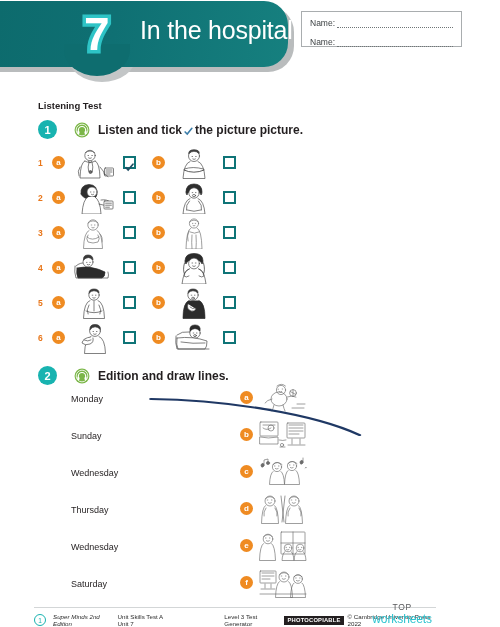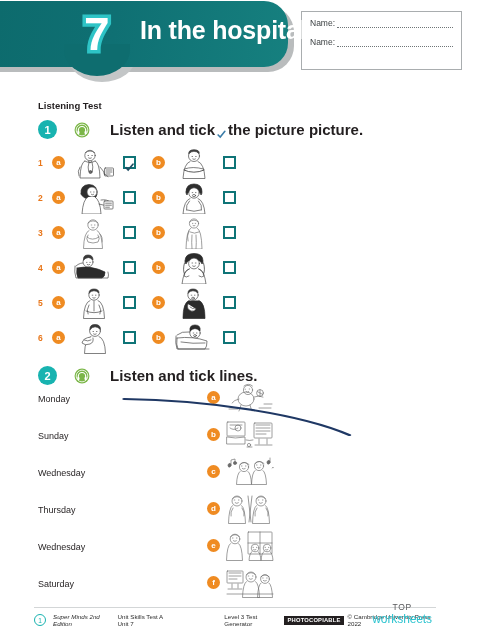--- a/index.html
+++ b/index.html
@@ -78,29 +78,29 @@
     line-height: 1;
     top: 3px; left: 14px;
     z-index: 2;
   }
   .banner-title {
     position: absolute;
     left: 140px;
     top: 16px;
     color: #ffffff;
     font-size: 25px;
-    font-weight: bold;
+    font-weight: normal;
     letter-spacing: -0.2px;
     z-index: 3;
   }
 
   .name-box {
     position: absolute;
     left: 301px; top: 11px;
-    width: 161px; height: 59px;
+    width: 161px; height: 36px;
     border: 1px solid #a9adaf;
     background: #fff;
     padding: 6px 8px 0 8px;
   }
   .name-line {
     display: flex;
     align-items: flex-end;
     font-size: 8.5px;
     color: #3d4244;
     margin-bottom: 9px;
@@ -137,22 +137,22 @@
     align-items: center;
     justify-content: center;
     flex: 0 0 auto;
   }
   .audio-ico {
     width: 16px; height: 16px;
     margin-left: 17px;
     flex: 0 0 auto;
   }
   .instr-text {
-    margin-left: 20px;
-    font-size: 15px;
+    margin-left: 8px;
+    font-size: 12px;
     font-weight: bold;
     color: #231f20;
     display: flex;
     align-items: center;
     gap: 2px;
   }
   .inline-tick { width: 9px; height: 9px; display:inline-block; }
 
   
   .q-row {
@@ -202,20 +202,21 @@
     width: 100%; height: 100%;
   }
   .gap-b { width: 16px; flex: 0 0 auto; }
 
   
   .ex2-wrap { margin-top: 11px; }
   .match-area {
     position: relative;
     margin-top: 7px;
     height: 200px;
+    margin-left: 33px;
   }
   .day-label {
     position: absolute;
     left: 0;
     font-size: 9px;
     color: #231f20;
     font-weight: normal;
   }
   .m-circ {
     position: absolute;
@@ -589,21 +590,21 @@
       <div class="ex-num">2</div>
       <span class="audio-ico">
         <svg viewBox="0 0 20 20">
           <circle cx="10" cy="10" r="9.3" fill="#7bb648"></circle>
           <circle cx="10" cy="10" r="7.3" fill="none" stroke="#ffffff" stroke-width="1"></circle>
           <path d="M5.4 12.6 V10.2 a4.6 4.6 0 0 1 9.2 0 v2.4" fill="none" stroke="#ffffff" stroke-width="1.5" stroke-linecap="round"></path>
           <rect x="4.1" y="11.1" width="2.8" height="4.1" rx="1.3" fill="#ffffff"></rect>
           <rect x="13.1" y="11.1" width="2.8" height="4.1" rx="1.3" fill="#ffffff"></rect>
         </svg>
       </span>
-      <div class="instr-text">Listen and tick lines.</div>
+      <div class="instr-text">Edition and draw lines.</div>
     </div>
 
     <div class="match-area">
 
       <div class="day-label" style="top:2px">Monday</div>
       <div class="day-label" style="top:39px">Sunday</div>
       <div class="day-label" style="top:76px">Wednesday</div>
       <div class="day-label" style="top:113px">Thursday</div>
       <div class="day-label" style="top:150px">Wednesday</div>
       <div class="day-label" style="top:187px">Saturday</div>

